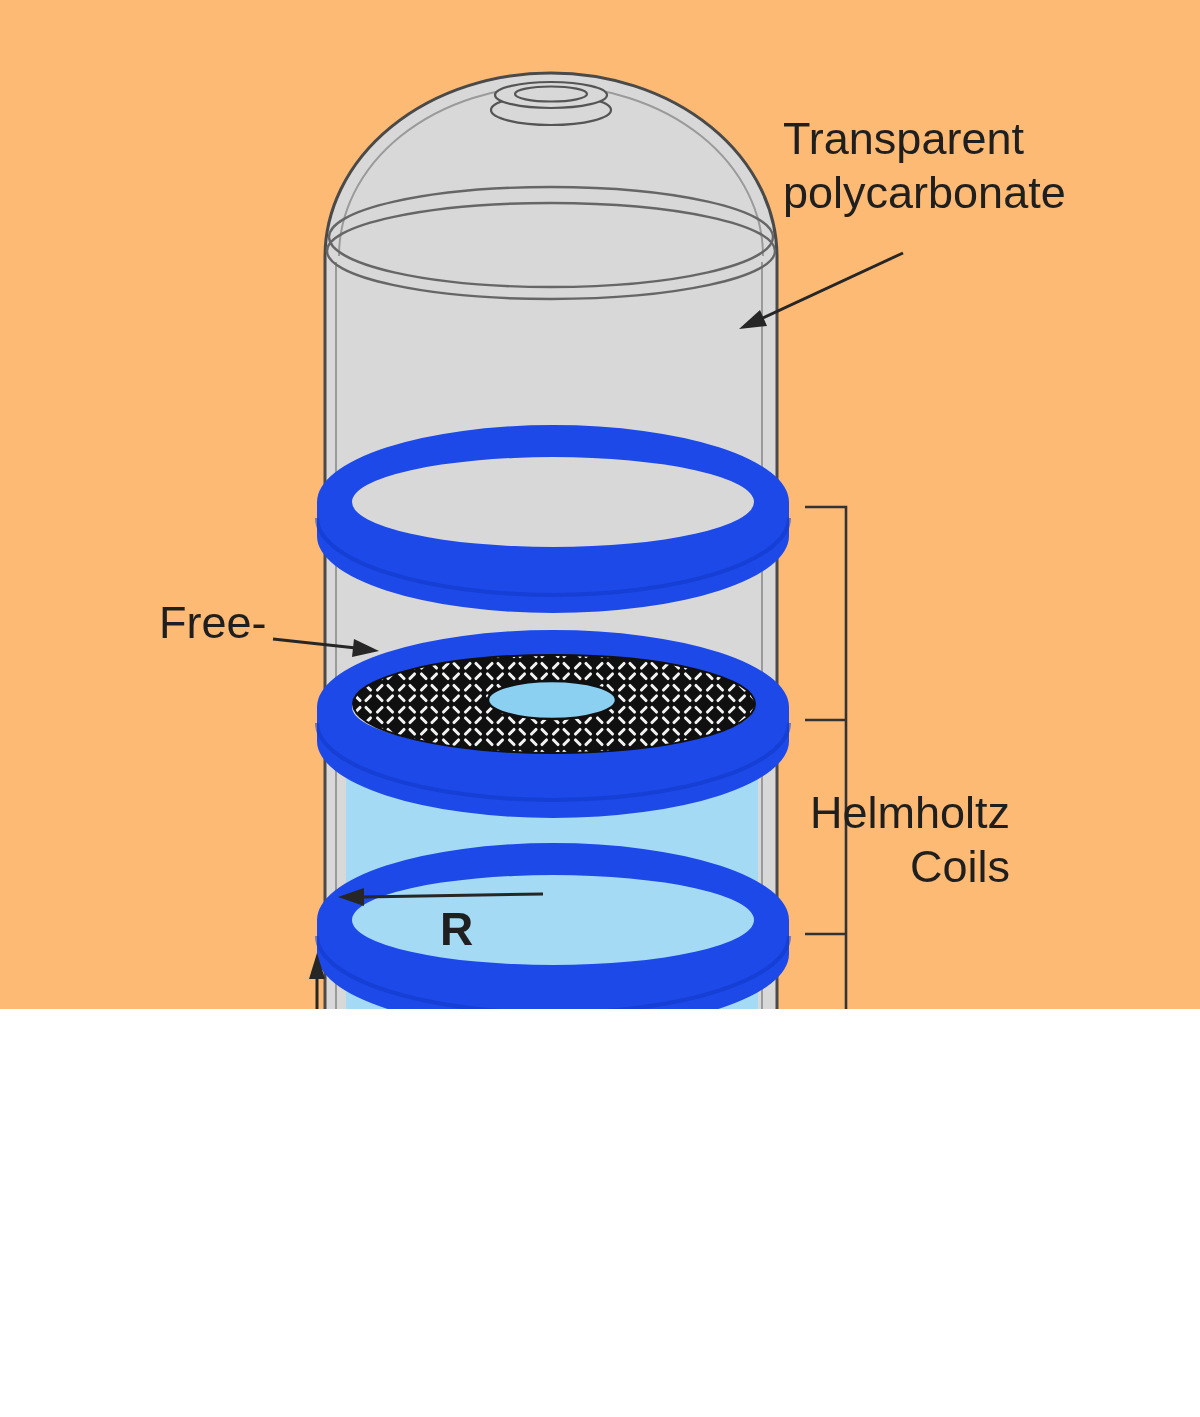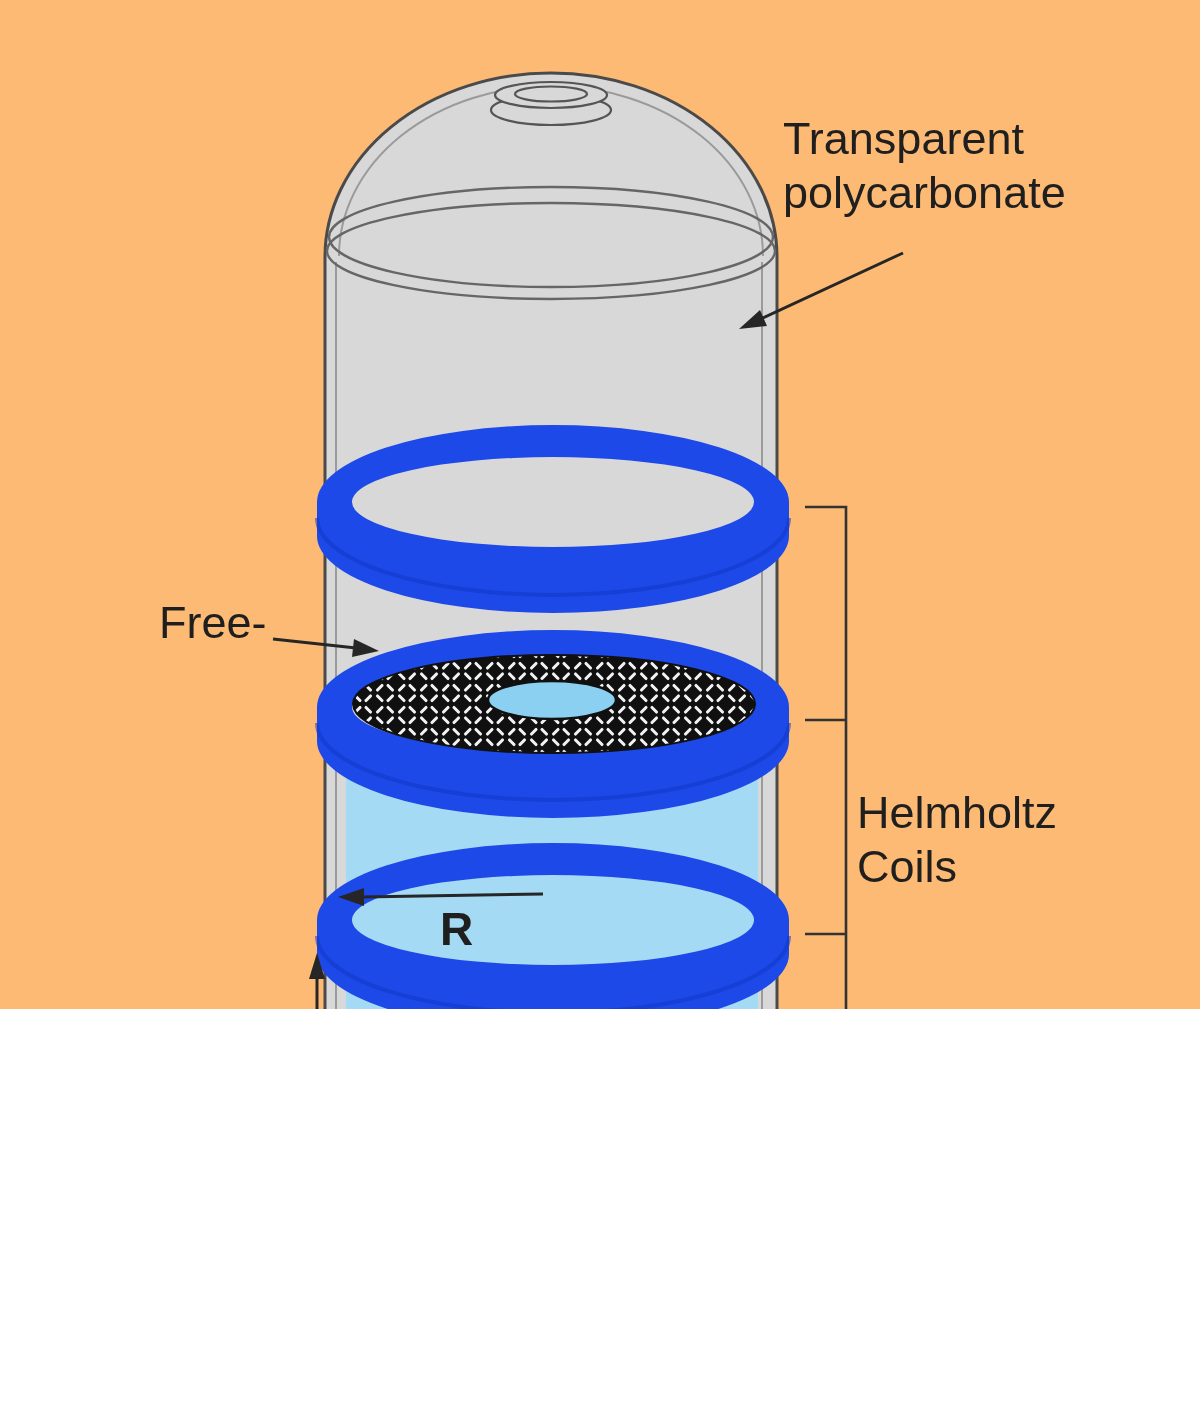--- a/index.html
+++ b/index.html
@@ -100,21 +100,21 @@
 
   <div class="lbl" style="left:783px;top:112px;">
     <div>Transparent</div>
     <div>polycarbonate</div>
   </div>
 
   <div class="lbl" style="left:159px;top:596px;">
     <div>Free-</div>
   </div>
 
-  <div class="lbl" style="left:857px;top:786px;">
+  <div class="lbl" style="left:810px;top:786px;text-align:right;">
     <div>Helmholtz</div>
     <div>Coils</div>
   </div>
 
   <div class="r-lbl" style="left:440px;top:906px;">R</div>
 
   <div class="r-lbl" style="left:249px;top:1033px;">R</div>
 
 </div>
 

